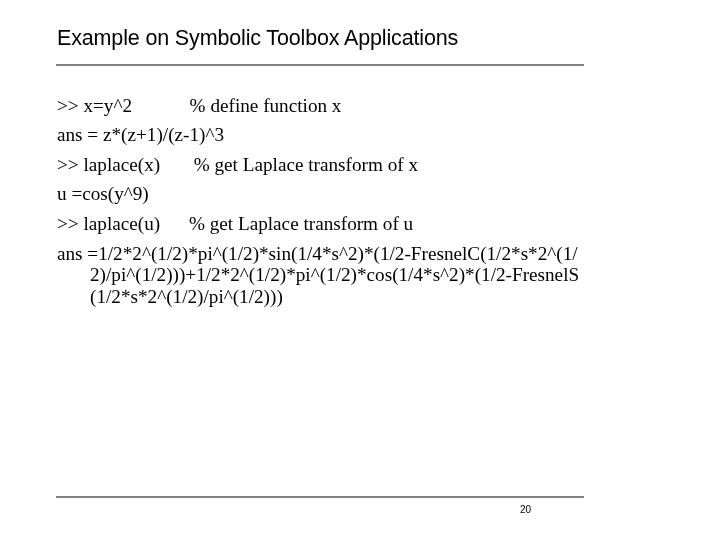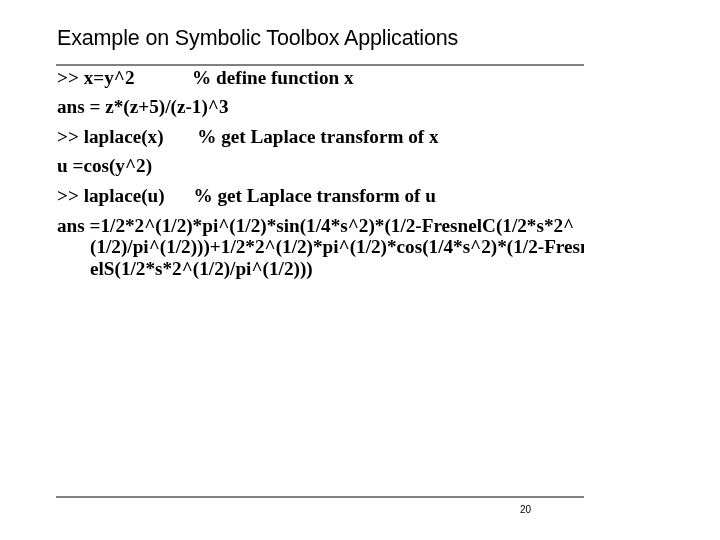--- a/index.html
+++ b/index.html
@@ -38,23 +38,22 @@
     top: 64px;
     width: 611px;
     height: 2px;
     background: #808080;
   }
 
   
   .body-block {
     position: absolute;
     left: 57px;
-    top: 68px;
+    top: 96px;
     width: 600px;
-    font-weight: bold;
   }
   .line {
     font-size: 19.2px;
     color: #000000;
     line-height: 1.0;
     margin: 0 0 10.2px 0;
     white-space: pre;
   }
   
   .line.wrap {
@@ -89,23 +88,23 @@
 <body>
 
 <div class="slide">
 
   <div class="slide-title">Example on Symbolic Toolbox Applications</div>
 
   <div class="title-rule"></div>
 
   <div class="body-block">
     <div class="line">&gt;&gt; x=y^2            % define function x</div>
-    <div class="line">ans = z*(z+5)/(z-1)^3</div>
+    <div class="line">ans = z*(z+1)/(z-1)^3</div>
     <div class="line">&gt;&gt; laplace(x)       % get Laplace transform of x</div>
-    <div class="line">u =cos(y^2)</div>
+    <div class="line">u =cos(y^9)</div>
     <div class="line">&gt;&gt; laplace(u)      % get Laplace transform of u</div>
     <div class="line wrap">ans =1/2*2^(1/2)*pi^(1/2)*sin(1/4*s^2)*(1/2-FresnelC(1/2*s*2^(1/2)/pi^(1/2)))+1/2*2^(1/2)*pi^(1/2)*cos(1/4*s^2)*(1/2-FresnelS(1/2*s*2^(1/2)/pi^(1/2)))</div>
   </div>
 
   <div class="footer-rule"></div>
 
   <div class="page-number">20</div>
 
 </div>
 

